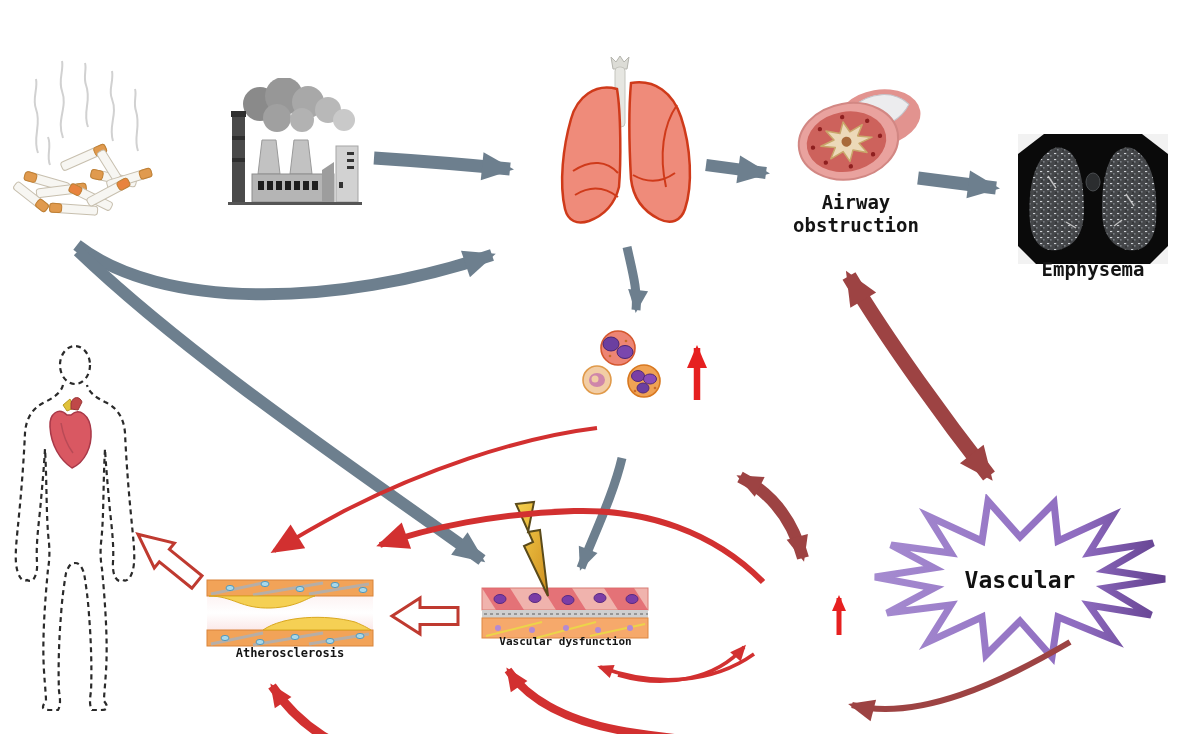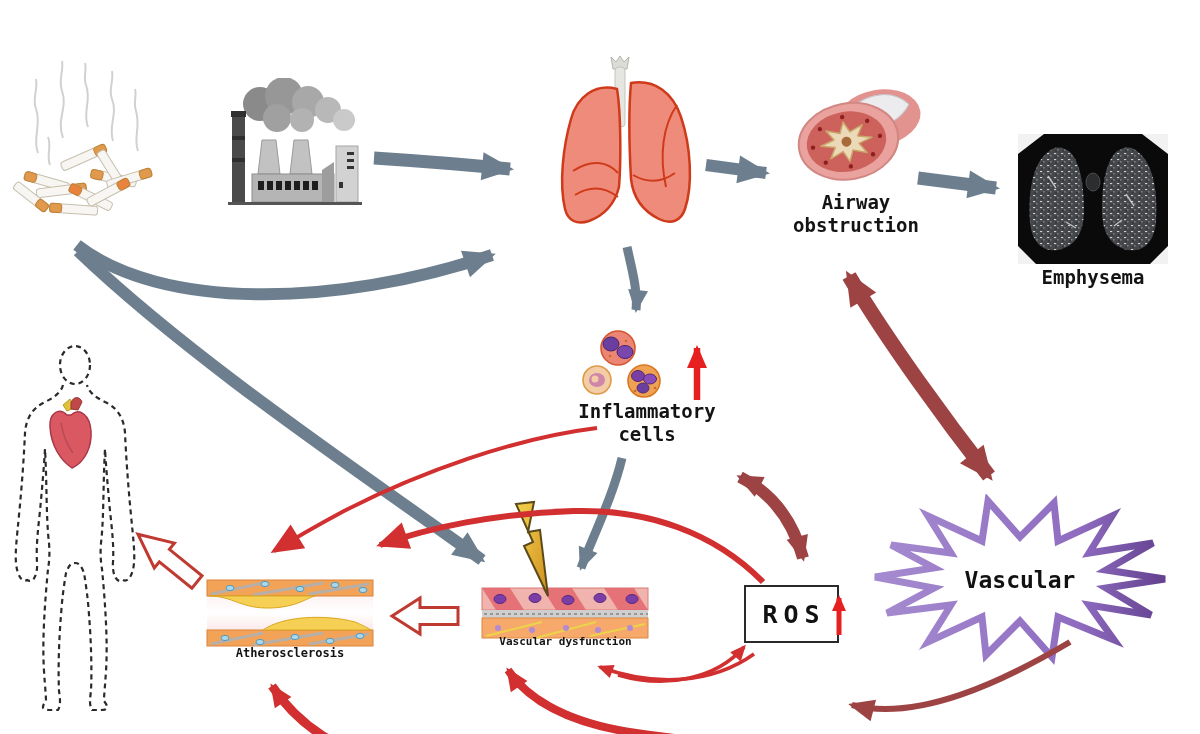--- a/index.html
+++ b/index.html
@@ -1,21 +1,21 @@
 <!DOCTYPE html>
 <html><head>
 <meta charset="utf-8">
 <style>
   html,body{margin:0;padding:0;background:#ffffff;}
   .canvas{position:relative;width:1200px;height:734px;background:#fff;overflow:hidden;
           font-family:"DejaVu Sans Mono",monospace;margin-top:48px;}
   .node{position:absolute;z-index:1;}
   .lbl{position:absolute;z-index:3;text-align:center;font-weight:bold;color:#141414;line-height:1.22;}
   .lbl-airway{left:780px;top:143px;width:152px;font-size:19px;}
-  .lbl-emphysema{left:1016px;top:218px;width:154px;font-size:19px;}
+  .lbl-emphysema{left:1016px;top:210px;width:154px;font-size:19px;}
   .lbl-cells{left:572px;top:352px;width:150px;font-size:19px;}
   .lbl-athero{left:196px;top:598px;width:188px;font-size:12px;white-space:nowrap;}
   .lbl-vasc{left:468px;top:587px;width:195px;font-size:11px;white-space:nowrap;}
   #arrowLayer{position:absolute;left:0;top:0;z-index:5;pointer-events:none;}
   .ros-box{position:absolute;left:744px;top:537px;width:86px;height:54px;z-index:2;
            background:#fff;border:2px solid #2a2a2a;display:flex;align-items:center;justify-content:center;
            font-size:25px;font-weight:bold;letter-spacing:6px;padding-left:5px;color:#111;}
   .hypoxia-wrap{left:870px;top:446px;width:300px;height:172px;}
   .hypoxia-lbl{position:absolute;left:0;top:0;width:100%;height:100%;display:flex;
                align-items:center;justify-content:center;font-size:23px;font-weight:bold;color:#111;z-index:3;}
@@ -256,21 +256,20 @@
       <ellipse cx="70" cy="51" rx="6.5" ry="5" fill="#8a4cb8" stroke="#542a78"></ellipse>
       <ellipse cx="63" cy="60" rx="6" ry="5" fill="#6b3fa0" stroke="#542a78"></ellipse>
       <g fill="#c86a28">
         <circle cx="30" cy="28" r="1.3"></circle>
           <circle cx="46" cy="13" r="1.3"></circle>
           <circle cx="75" cy="60" r="1.3"></circle>
           <circle cx="55" cy="63" r="1.3"></circle>
       </g>
     </svg>
   </div>
-  <div class="lbl lbl-cells">Inflammatory cells</div>
 
   <div class="node" style="left:5px;top:295px;width:140px;height:368px;">
     <svg width="140" height="368">
       <g fill="none" stroke="#2a2a2a" stroke-width="2.2" stroke-dasharray="5 4">
         <ellipse cx="70" cy="22" rx="15" ry="19"></ellipse>
         <path d="M58,42 C56,50 48,55 40,59 C27,65 21,76 20,90 C19,112 17,142 14,172 C12,194 10,208 11,220 C12,232 17,240 22,237 C28,241 33,232 32,219 C31,204 33,186 35,168 C37,146 39,124 40,106
                  C42,140 41,175 44,200 C45,212 44,220 43,226 C40,258 37,298 39,328 C40,344 41,352 41,358 C37,363 36,367 44,367 L53,367 C56,362 55,355 54,348 C53,326 54,296 56,272 C57,256 59,242 61,230
                  C64,222 66,220 70,220 C74,220 76,222 79,230 C81,242 83,256 84,272 C86,296 87,326 86,348 C85,355 84,362 87,367 L96,367 C104,367 103,363 99,358 C99,352 100,344 101,328 C103,298 100,258 97,226
                  C96,220 95,212 96,200 C99,175 98,140 100,106 C101,124 103,146 105,168 C107,186 109,204 108,219 C107,232 112,241 118,237 C123,240 128,232 129,220 C130,208 128,194 126,172 C123,142 121,112 120,90
                  C119,76 113,65 100,59 C92,55 84,50 82,42"></path>
@@ -361,23 +360,20 @@
       <defs>
         <linearGradient id="goldG" x1="0" y1="0" x2="1" y2="1">
           <stop offset="0" stop-color="#f6d24e"></stop>
             <stop offset="1" stop-color="#cf8f1f"></stop>
         </linearGradient>
       </defs>
       <polygon points="20,4 38,2 32,32 44,30 52,96 28,46 37,42" fill="url(#goldG)" stroke="#5a4a1a" stroke-width="2" stroke-linejoin="miter"></polygon>
     </svg>
   </div>
 
-  <div class="ros-box">
-    <span>ROS</span>
-  </div>
 
   <div class="node hypoxia-wrap">
     <svg width="300" height="172">
       <defs>
         <linearGradient id="purpG" x1="0" y1="0" x2="1" y2="0">
           <stop offset="0" stop-color="#a58bd0"></stop>
             <stop offset="0.7" stop-color="#8f6cc0"></stop>
             <stop offset="1" stop-color="#63418f"></stop>
         </linearGradient>
       </defs>

